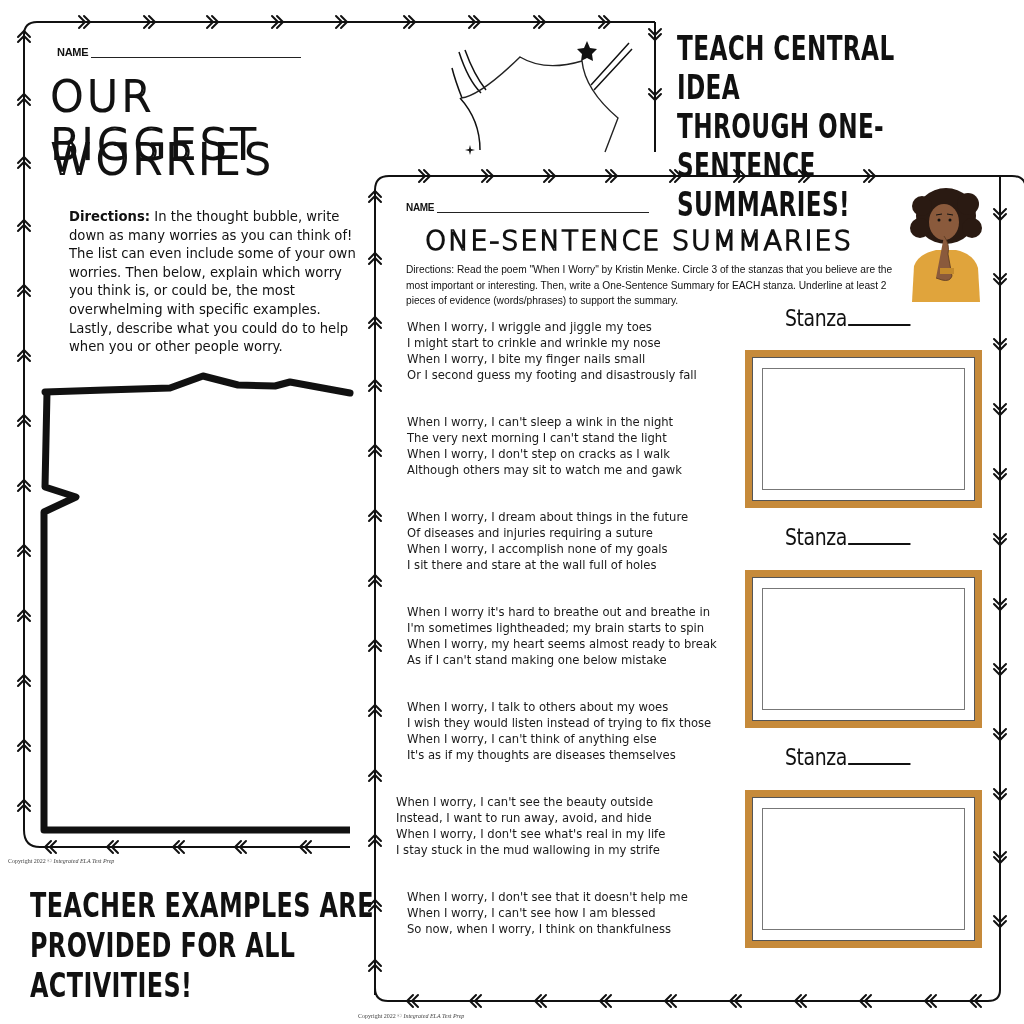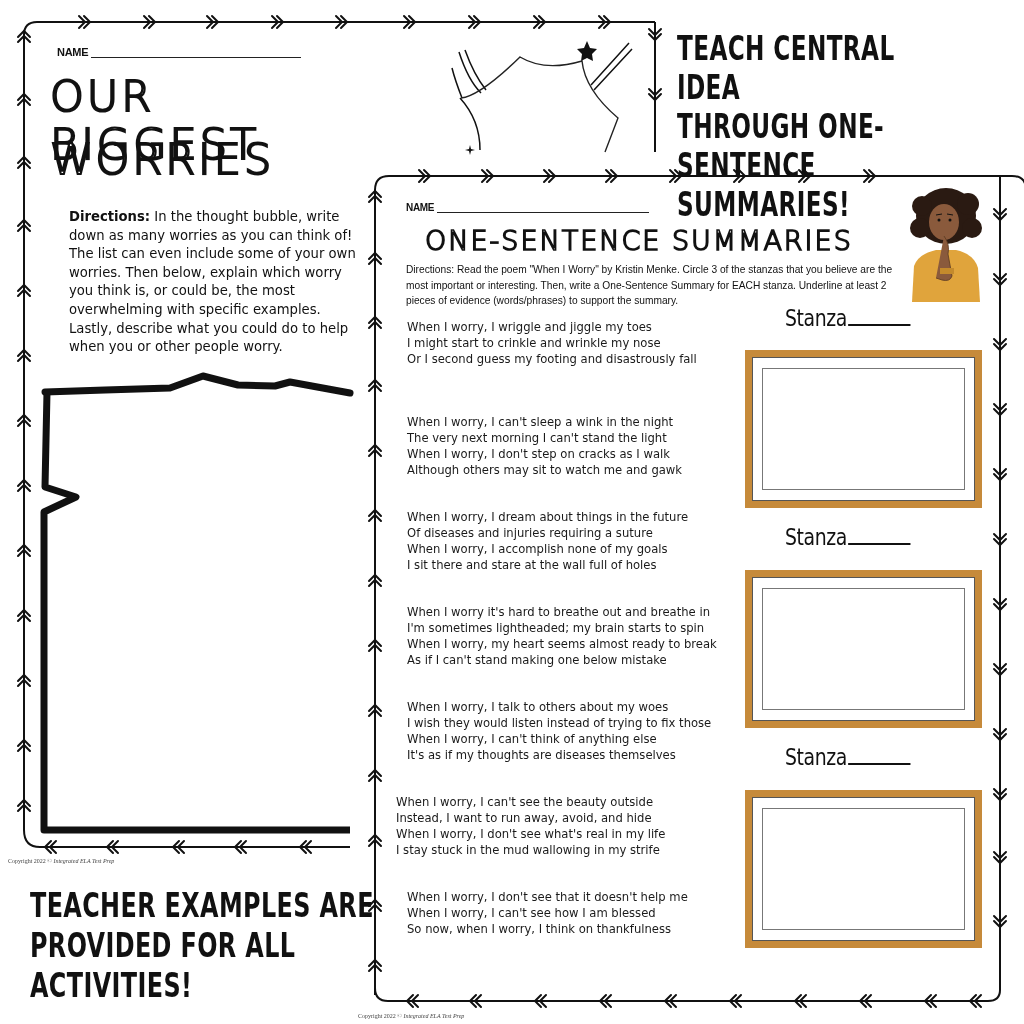--- a/index.html
+++ b/index.html
@@ -195,20 +195,21 @@
     <path d="M38,52 Q44,60 42,70 L46,92 Q44,98 36,96 L30,94" fill="#8a5a3c" stroke="#5a3a22" stroke-width="0.8"></path>
     <rect x="34" y="84" width="14" height="6" fill="#c48a2c"></rect>
     <circle cx="33" cy="36" r="1.5" fill="#111"></circle>
       <circle cx="44" cy="36" r="1.5" fill="#111"></circle>
     <path d="M30,31 l6,-1 M41,30 l6,1" stroke="#111" stroke-width="1"></path>
   </svg>
 
   <div class="abs stanza" style="left:407px; top:320px;">
     <div>When I worry, I wriggle and jiggle my toes</div>
     <div>I might start to crinkle and wrinkle my nose</div>
+    <div>When I worry, I bite my finger nails small</div>
     <div>Or I second guess my footing and disastrously fall</div>
   </div>
   <div class="abs stanza" style="left:407px; top:415px;">
     <div>When I worry, I can't sleep a wink in the night</div>
     <div>The very next morning I can't stand the light</div>
     <div>When I worry, I don't step on cracks as I walk</div>
     <div>Although others may sit to watch me and gawk</div>
   </div>
   <div class="abs stanza" style="left:407px; top:510px;">
     <div>When I worry, I dream about things in the future</div>

